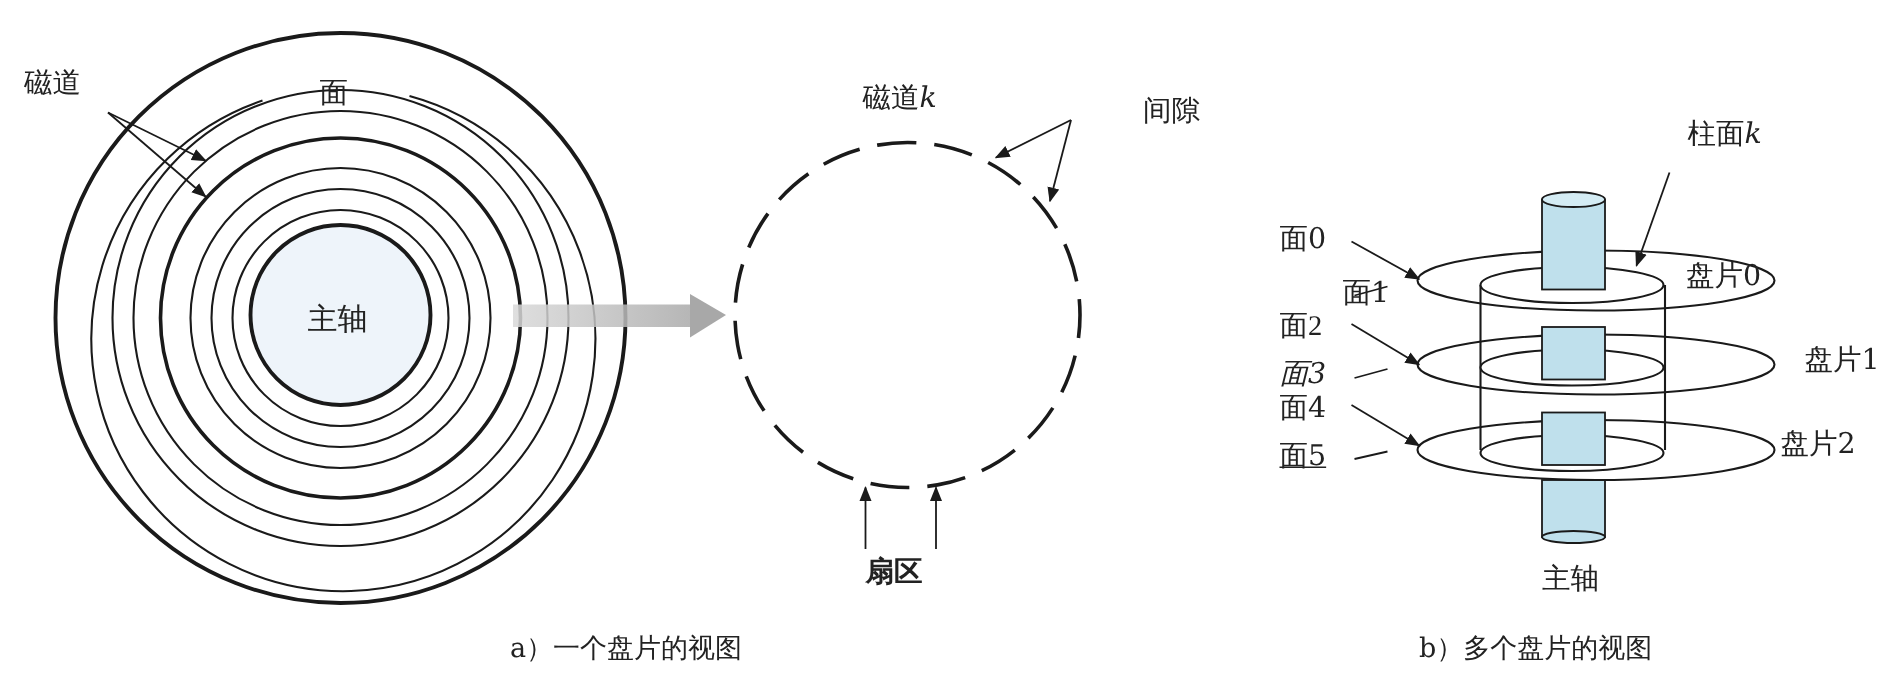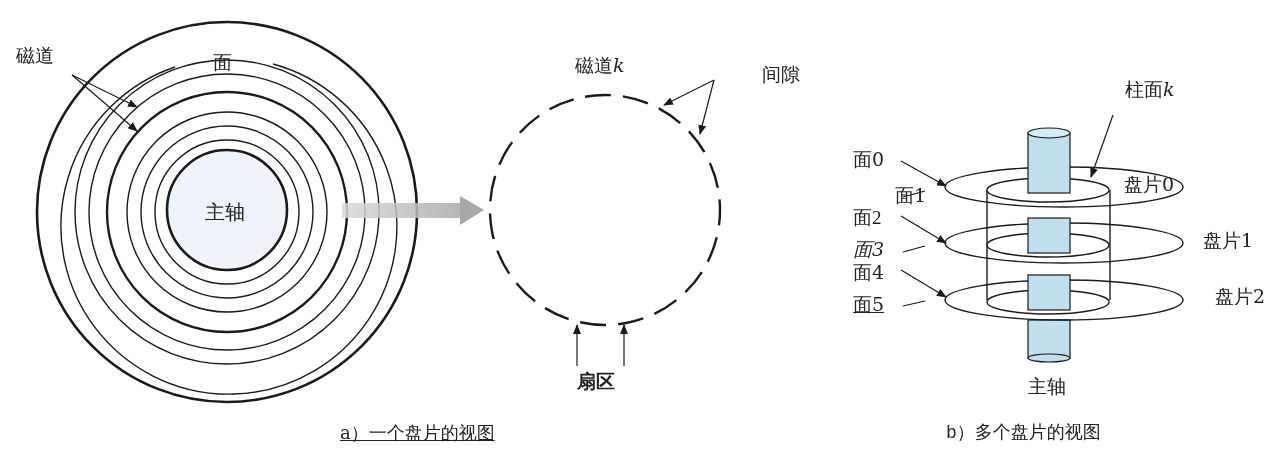--- a/index.html
+++ b/index.html
@@ -85,26 +85,26 @@
     <line x1="903" y1="306" x2="925" y2="301" stroke-width="1.2"></line>
   </g>
 </svg>
 
 <div class="lbl" style="left:16px;top:46px;">磁道</div>
 <div class="lbl" style="left:213px;top:53px;">面</div>
 <div class="lbl" style="left:205px;top:202px;font-size:20px;">主轴</div>
 <div class="lbl" style="left:575px;top:56px;text-align:center;"><span>磁道</span><i>k</i></div>
 <div class="lbl" style="left:762px;top:65px;">间隙</div>
 <div class="lbl" style="left:577px;top:372px;font-weight:bold;">扇区</div>
-<div class="cap" style="left:340px;top:424px;text-decoration:underline;">a）一个盘片的视图</div>
+<div class="cap" style="left:340px;top:424px;">a）一个盘片的视图</div>
 
 <div class="lbl" style="left:1125px;top:80px;"><span>柱面</span><i>k</i></div>
 <div class="lbl" style="left:853px;top:150px;">面0</div>
 <div class="lbl" style="left:895px;top:186px;">面1</div>
 <div class="lbl" style="left:853px;top:208px;font-family:Liberation Serif, serif;">面2</div>
 <div class="lbl" style="left:853px;top:240px;font-style:italic;">面3</div>
 <div class="lbl" style="left:853px;top:263px;">面4</div>
 <div class="lbl" style="left:853px;top:295px;text-decoration:underline;">面5</div>
 <div class="lbl" style="left:1124px;top:175px;">盘片0</div>
 <div class="lbl" style="left:1156px;top:231px;margin-left:47px;">盘片1</div>
-<div class="lbl" style="left:1187px;top:287px;margin-left:28px;">盘片2</div>
+<div class="lbl" style="left:1187px;top:287px;">盘片2</div>
 <div class="lbl" style="left:1028px;top:377px;">主轴</div>
-<div class="cap" style="left:946px;top:424px;font-family:Liberation Mono, monospace;">b）多个盘片的视图</div>
+<div class="cap" style="left:946px;top:424px;">b）多个盘片的视图</div>
 
 </body></html>

